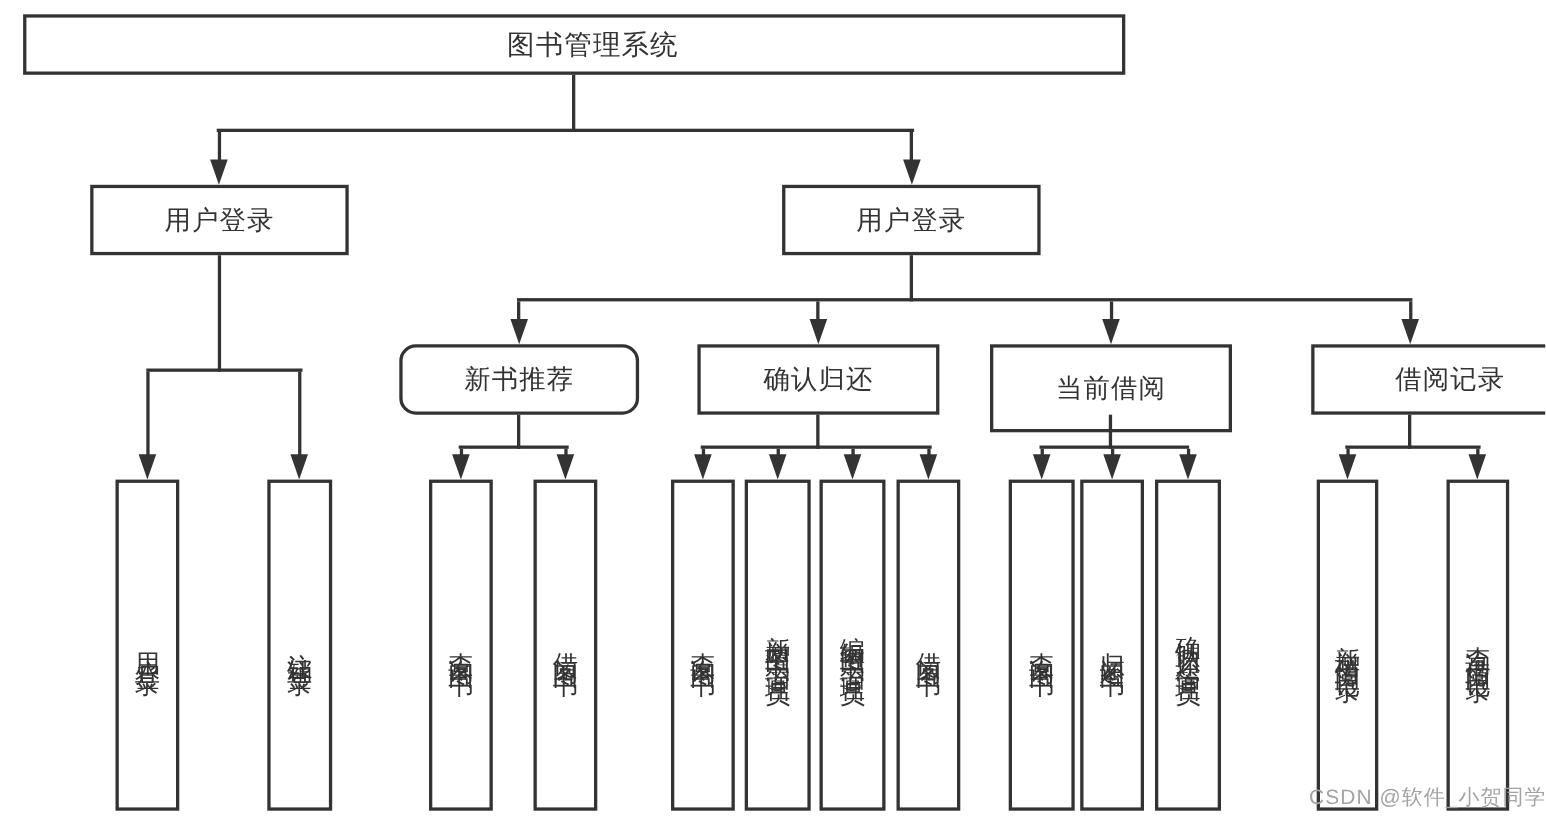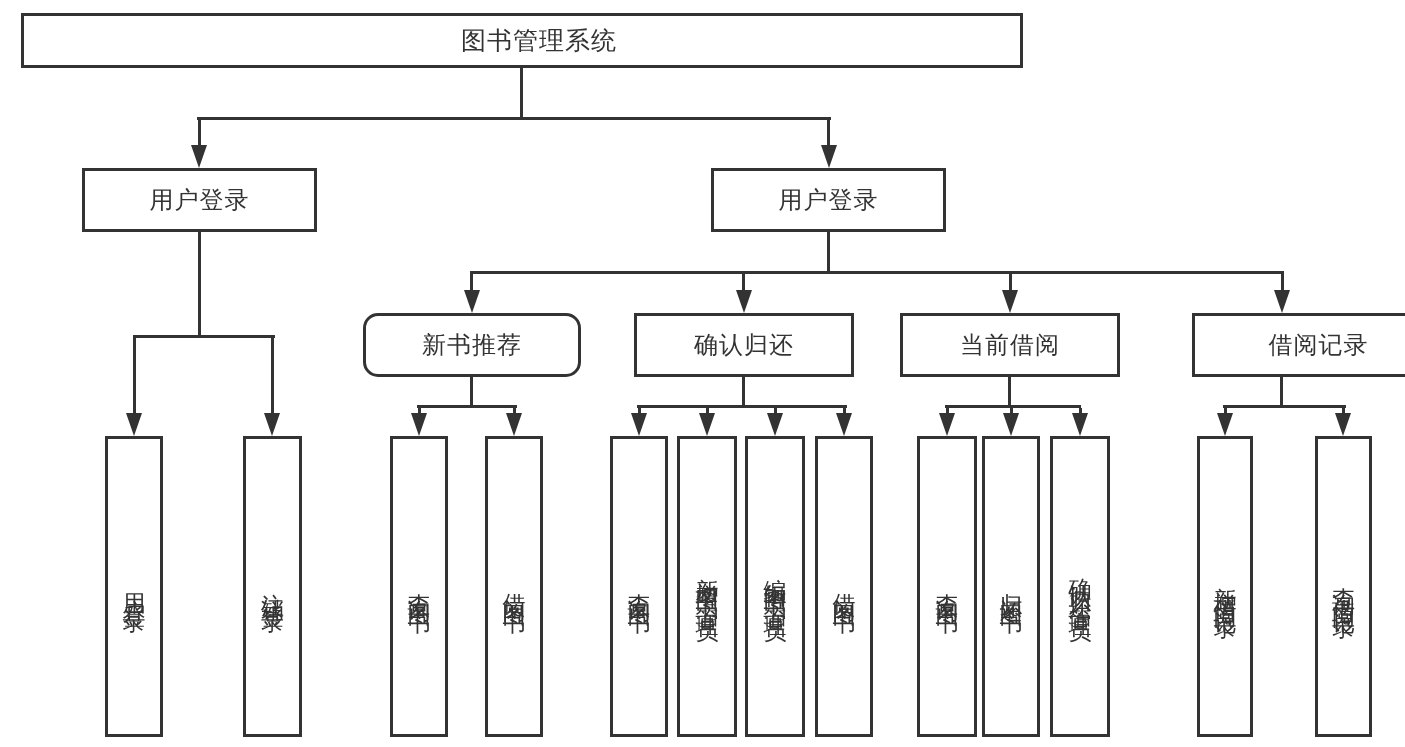--- a/index.html
+++ b/index.html
@@ -73,21 +73,21 @@
   <div class="arrow" style="left:736px;top:290px;"></div>
   <div class="arrow" style="left:1002px;top:290px;"></div>
   <div class="arrow" style="left:1274px;top:290px;"></div>
 
   <div class="box" style="left:363px;top:313px;width:218px;height:64px;border-radius:15px;">
     <span class="lbl">新书推荐</span>
   </div>
   <div class="box" style="left:634px;top:313px;width:220px;height:64px;">
     <span class="lbl">确认归还</span>
   </div>
-  <div class="box" style="left:900px;top:313px;width:220px;height:64px;">
+  <div class="box" style="left:900px;top:313px;width:220px;height:80px;">
     <span class="lbl">当前借阅</span>
   </div>
   <div class="box" style="left:1192px;top:313px;width:253px;height:64px;">
     <span class="lbl">借阅记录</span>
   </div>
 
   <div class="vline" style="left:470px;top:377px;height:31px;"></div>
   <div class="hline" style="left:417px;top:405px;width:100px;"></div>
   <div class="vline" style="left:418px;top:408px;height:8px;"></div>
   <div class="vline" style="left:513px;top:408px;height:8px;"></div>
@@ -158,14 +158,15 @@
     <span class="lbl">确认归还（管理员）</span>
   </div>
 
   <div class="box leaf" style="left:1197px;top:436px;width:56px;height:301px;">
     <span class="lbl">新增借阅记录</span>
   </div>
   <div class="box leaf" style="left:1315px;top:436px;width:57px;height:301px;">
     <span class="lbl">查询借阅记录</span>
   </div>
 
+  <div class="watermark">CSDN @软件_小贺同学</div>
 
 </div>
 
 </body></html>

